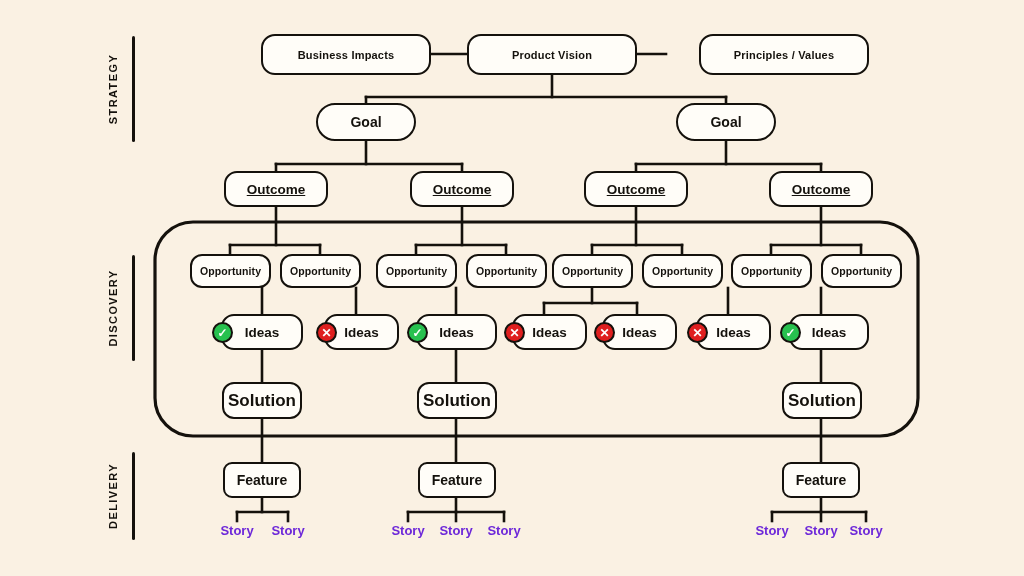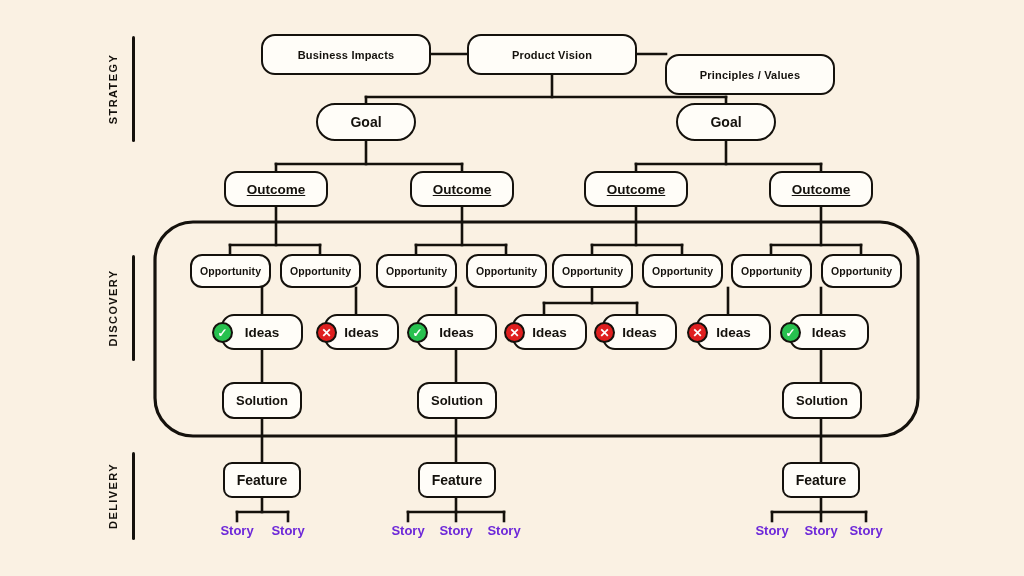--- a/index.html
+++ b/index.html
@@ -78,21 +78,21 @@
     font-size: 10.5px;
     font-weight: bold;
     letter-spacing: 0.1px;
   }
   .node.ideas {
     border-radius: 13px;
     font-size: 13.5px;
   }
   .node.solution {
     border-radius: 12px;
-    font-size: 13px;
+    font-size: 17px;
   }
   .node.feature {
     border-radius: 9px;
     font-size: 14px;
   }
 
   
   .story {
     position: absolute;
     color: #6d28d9;
@@ -215,21 +215,21 @@
   <div class="rail-label" style="left:58px; top:83px; width:110px;">STRATEGY</div>
 
   <div class="rail" style="left:132px; top:255px; height:106px;"></div>
   <div class="rail-label" style="left:53px; top:302px; width:120px;">DISCOVERY</div>
 
   <div class="rail" style="left:132px; top:452px; height:88px;"></div>
   <div class="rail-label" style="left:55px; top:490px; width:116px;">DELIVERY</div>
 
   <div class="node strategy" style="left:261px; top:34px; width:170px; height:41px;">Business Impacts</div>
   <div class="node strategy" style="left:467px; top:34px; width:170px; height:41px;">Product Vision</div>
-  <div class="node strategy" style="left:665px; top:34px; width:170px; height:41px;margin-top:20px;">Principles / Values</div>
+  <div class="node strategy" style="left:699px; top:34px; width:170px; height:41px;">Principles / Values</div>
 
   <div class="node goal" style="left:316px; top:103px; width:100px; height:38px;">Goal</div>
   <div class="node goal" style="left:676px; top:103px; width:100px; height:38px;">Goal</div>
 
   <div class="node outcome" style="left:224px; top:171px; width:104px; height:36px;">Outcome</div>
   <div class="node outcome" style="left:410px; top:171px; width:104px; height:36px;">Outcome</div>
   <div class="node outcome" style="left:584px; top:171px; width:104px; height:36px;">Outcome</div>
   <div class="node outcome" style="left:769px; top:171px; width:104px; height:36px;">Outcome</div>
 
   <div class="node opportunity" style="left:190px; top:254px; width:81px; height:34px;">Opportunity</div>

